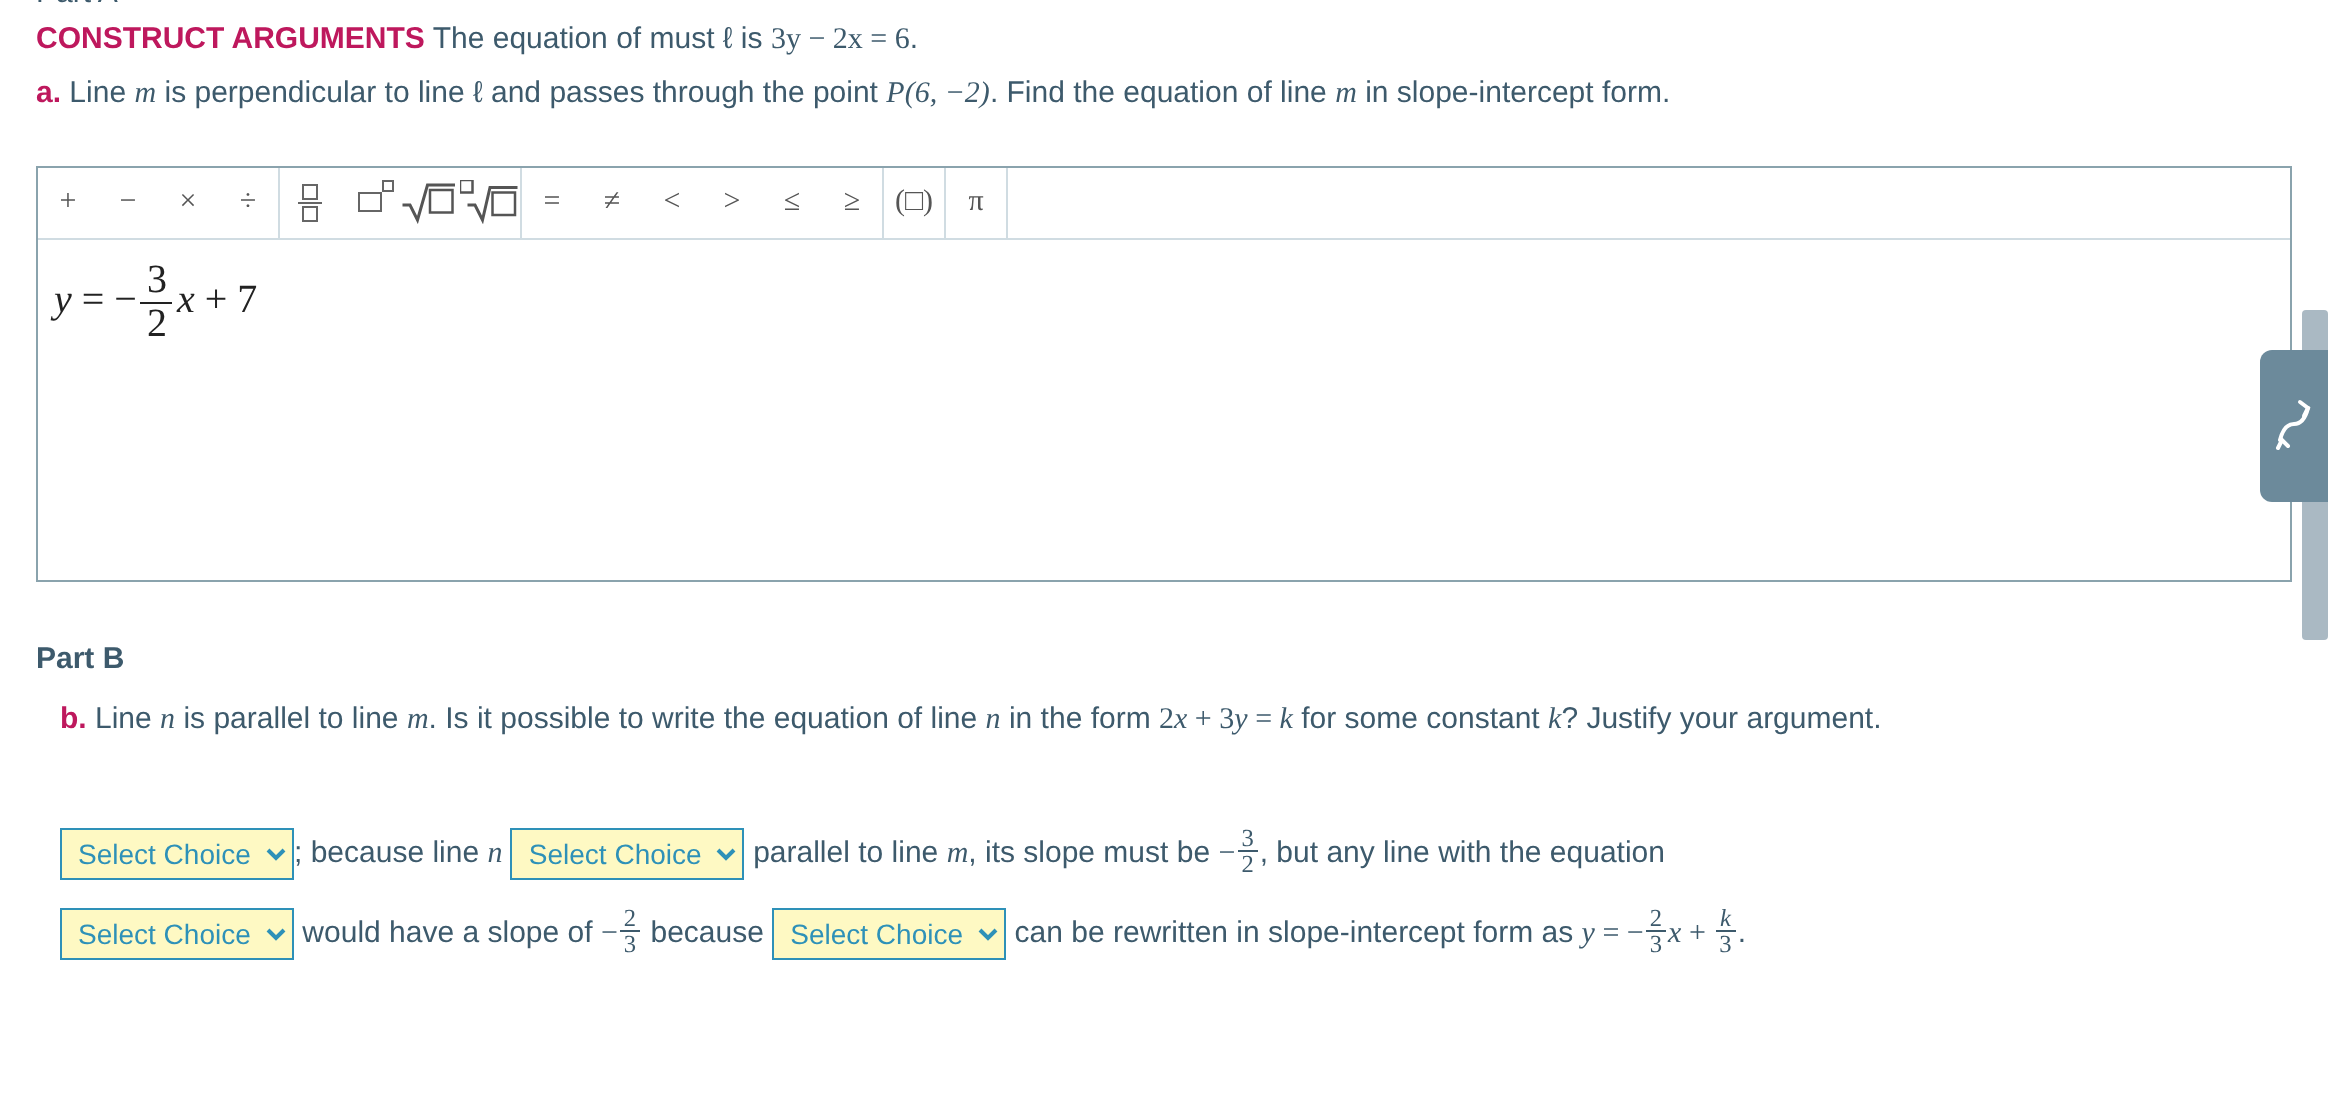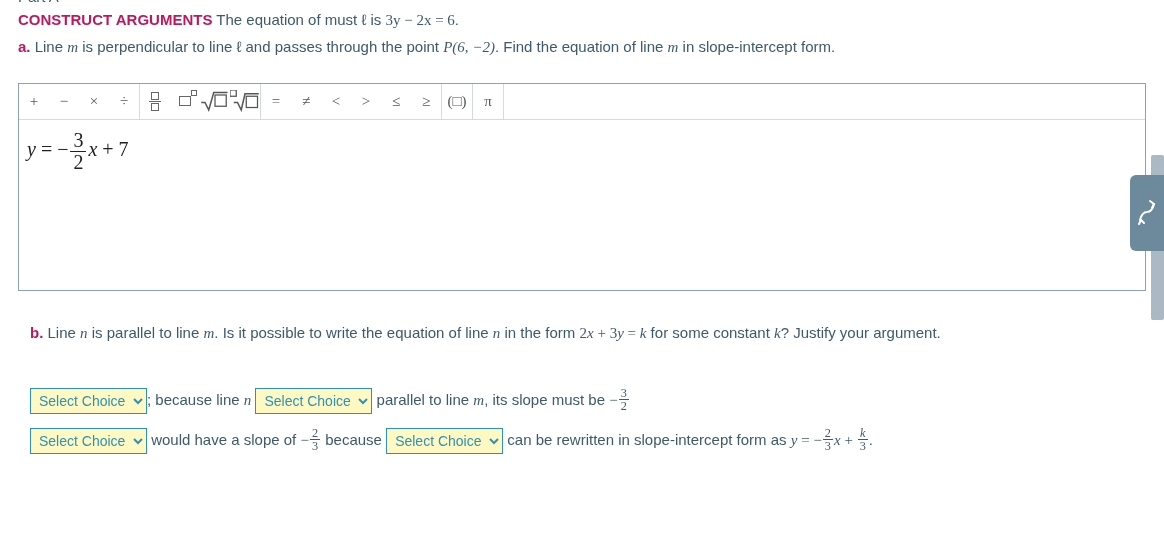--- a/index.html
+++ b/index.html
@@ -167,28 +167,29 @@
 <div class="scroll-region"></div>
 <div class="side-tab">
   <svg width="22" height="30" viewBox="0 0 22 30" fill="none" stroke="#fff" stroke-width="2" stroke-linecap="round">
     <path d="M4 22 Q 6 14 11 14 Q 16 14 18 6"></path>
     <path d="M3 26 L5 22 L8 25"></path>
     <path d="M14 3 L18 6 L16 10"></path>
   </svg>
 </div>
 
 <div class="partb-container">
+  <div class="partb-label">Part B</div>
   <div class="partb-body">
     <div class="partb-text">
       <span class="bold">b.</span><span> Line </span><span class="mathit">n</span><span> is parallel to line </span><span class="mathit">m</span><span>. Is it possible to write the equation of line </span><span class="mathit">n</span><span> in the form </span><span class="math">2<span class="mathit">x</span> + 3<span class="mathit">y</span> = <span class="mathit">k</span></span><span> for some constant </span><span class="mathit">k</span><span>? Justify your argument.</span>
     </div>
 
     <div class="answer-line">
       <select class="choice"><option>Select Choice</option></select><span>; because line </span><span class="mathit">n</span>
-      <select class="choice"><option>Select Choice</option></select><span> parallel to line </span><span class="mathit">m</span><span>, its slope must be </span><span class="math"><span>−</span><span class="smallfrac"><span class="num">3</span><span class="den">2</span></span></span>
+      <select class="choice"><option>Select Choice</option></select><span> parallel to line </span><span class="mathit">m</span><span>, its slope must be </span><span class="math"><span>−</span><span class="smallfrac"><span class="num">3</span><span class="den">2</span></span></span><span>, but any line with the equation</span>
     </div>
     <div class="answer-line">
       <select class="choice"><option>Select Choice</option></select>
       <span>would have a slope of </span><span class="math"><span>−</span><span class="smallfrac"><span class="num">2</span><span class="den">3</span></span></span><span> because </span>
       <select class="choice"><option>Select Choice</option></select><span> can be rewritten in slope-intercept form as </span><span class="math"><span class="mathit">y</span> = −<span class="smallfrac"><span class="num">2</span><span class="den">3</span></span><span class="mathit">x</span> + <span class="smallfrac"><span class="num mathit">k</span><span class="den">3</span></span></span><span>.</span>
     </div>
   </div>
 </div>
 
 </body></html>

